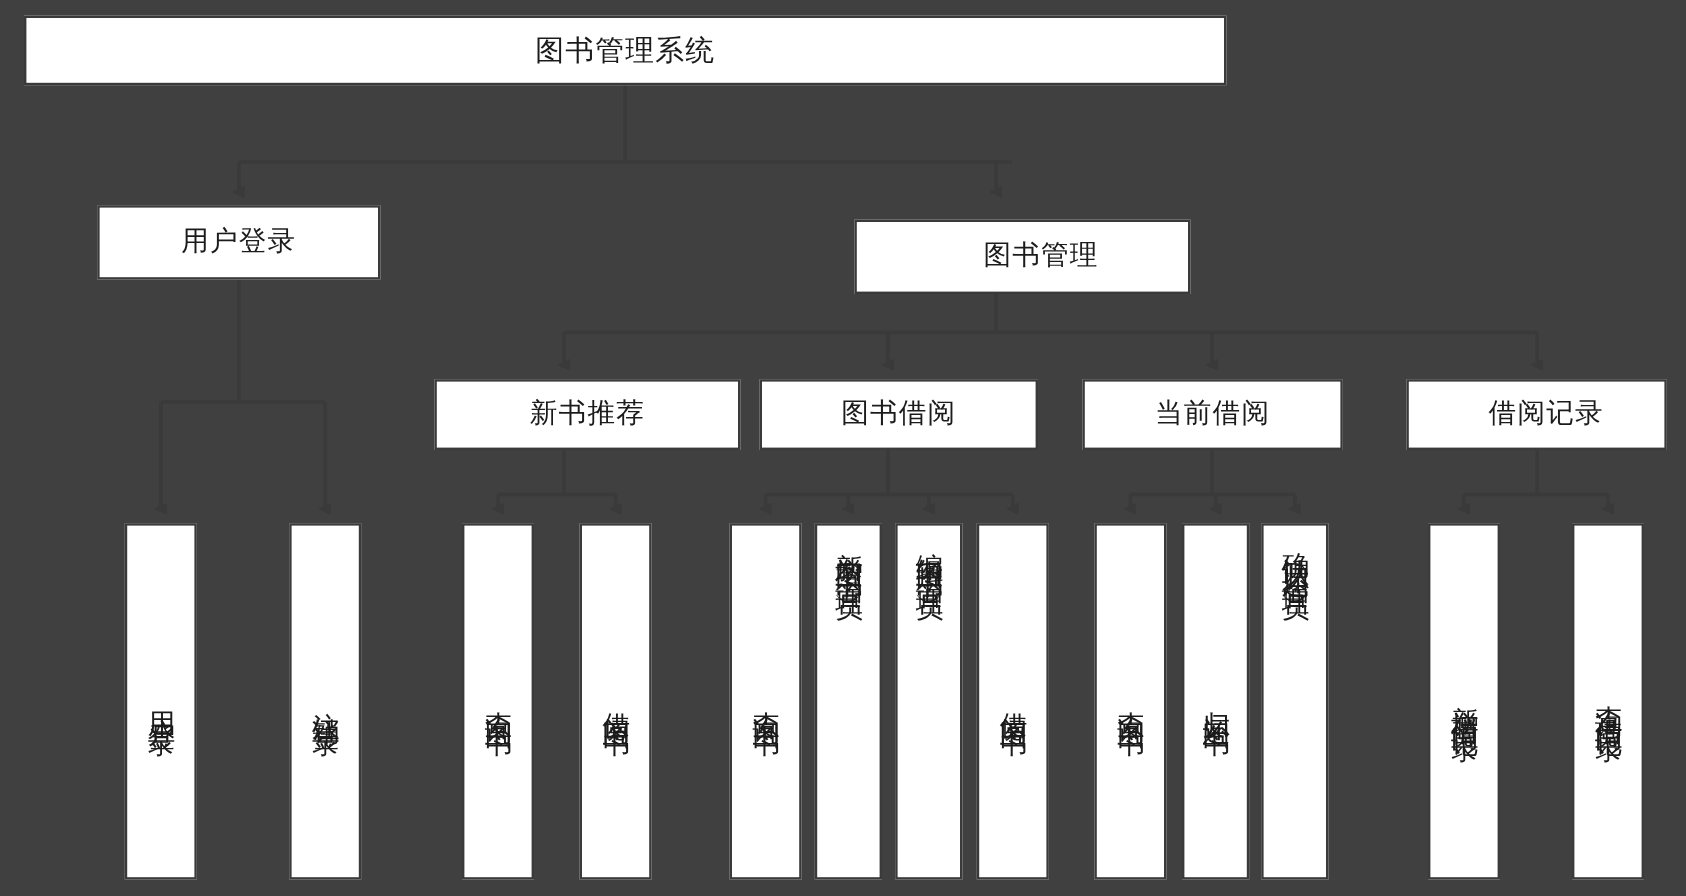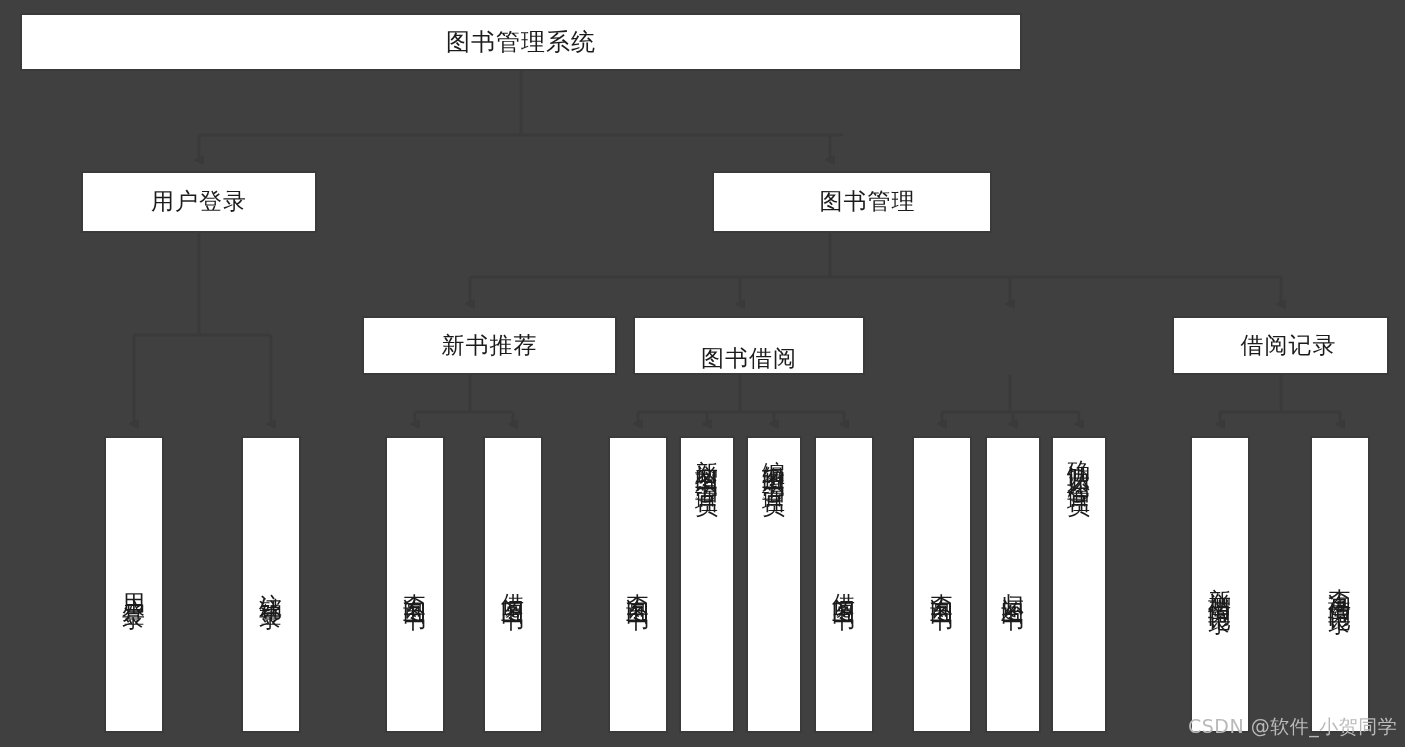--- a/index.html
+++ b/index.html
@@ -126,29 +126,32 @@
     </g>
   </svg>
 
   <div class="node horiz title" style="left:20px; top:13px; width:1002px; height:58px;">
     <span>图书管理系统</span>
   </div>
 
   <div class="node horiz" style="left:81px; top:171px; width:236px; height:62px;">
     <span>用户登录</span>
   </div>
-  <div class="node horiz" style="left:712px; top:171px; width:280px; height:62px;padding-left:31px;">
+  <div class="node horiz" style="left:712px; top:183px; width:280px; height:62px;padding-left:31px;">
     <span>图书管理</span>
   </div>
 
   <div class="node horiz" style="left:362px; top:316px; width:255px; height:59px;justify-content:center;">
     <span>新书推荐</span>
   </div>
-  <div class="node horiz" style="left:633px; top:316px; width:232px; height:59px;align-items:flex-end;">
+  <div class="node horiz" style="left:633px; top:316px; width:232px; height:59px;">
     <span>图书借阅</span>
+  </div>
+  <div class="node horiz" style="left:902px; top:316px; width:217px; height:59px;">
+    <span>当前借阅</span>
   </div>
   <div class="node horiz" style="left:1172px; top:316px; width:217px; height:59px;padding-left:16px;">
     <span>借阅记录</span>
   </div>
 
   <div class="node leaf" style="left:104px; top:436px; width:60px; height:297px;">
     <span class="vtext">用户登录</span>
   </div>
   <div class="node leaf" style="left:241px; top:436px; width:60px; height:297px;">
     <span class="vtext">注销登录</span>
@@ -184,15 +187,14 @@
     <span class="vtext">确认归还（管理员）</span>
   </div>
 
   <div class="node leaf" style="left:1190px; top:436px; width:60px; height:297px;">
     <span class="vtext">新增借阅记录</span>
   </div>
   <div class="node leaf" style="left:1310px; top:436px; width:60px; height:297px;">
     <span class="vtext">查询借阅记录</span>
   </div>
 
-  <div class="watermark">CSDN @软件_小贺同学</div>
 
 </div>
 
 </body></html>

